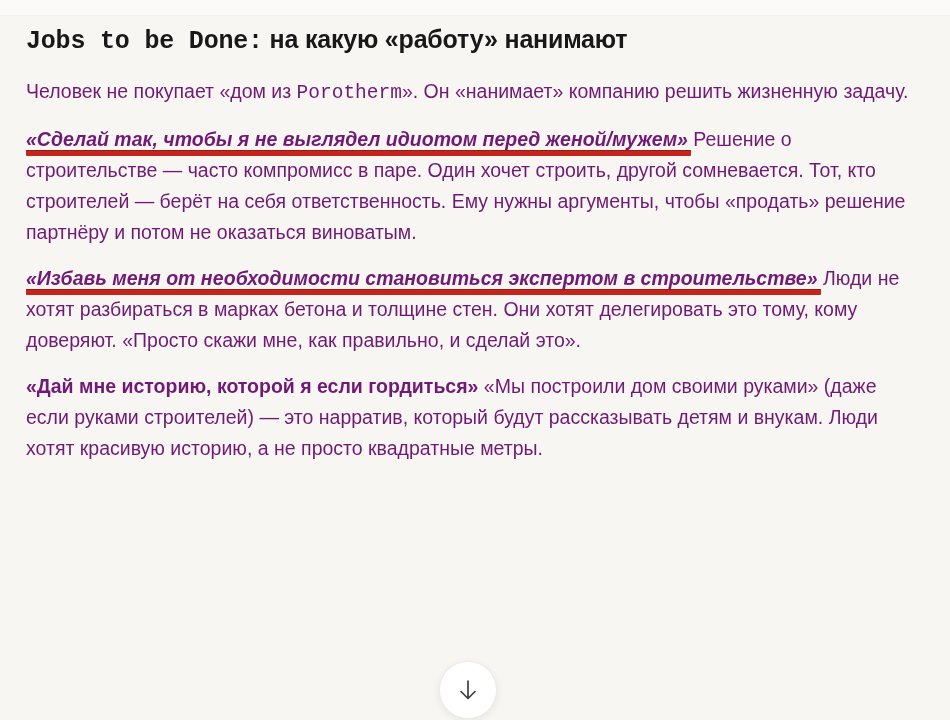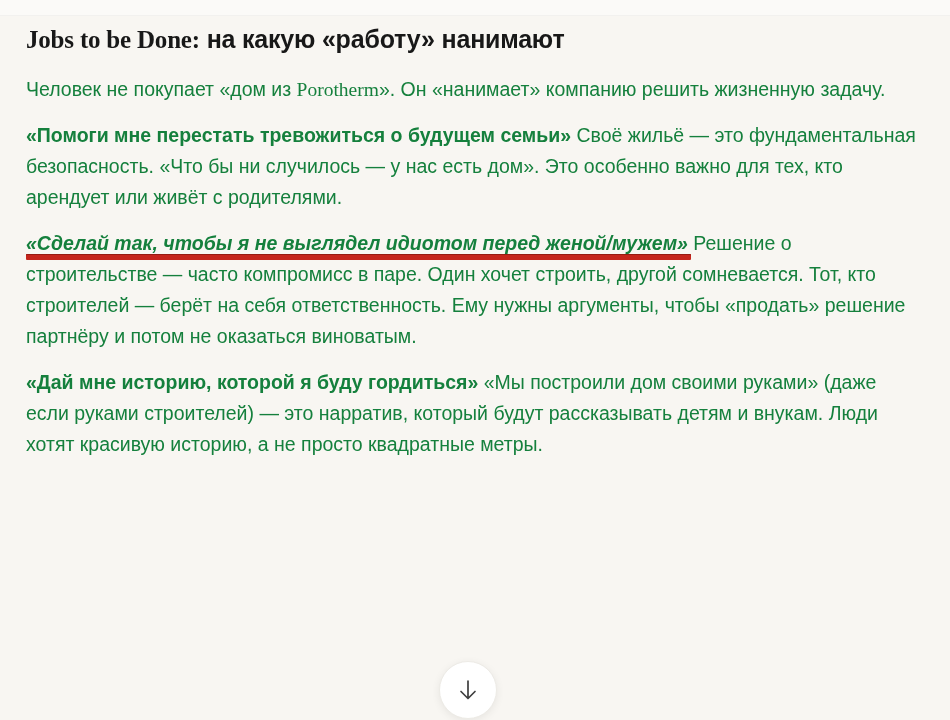--- a/index.html
+++ b/index.html
@@ -32,25 +32,25 @@
     line-height: 30px;
     letter-spacing: -0.2px;
     margin: 0 0 19px 0;
     color: #181818;
   }
   .para {
     font-size: 19.5px;
     line-height: 31px;
     margin: 0 0 15px 0;
     max-width: 894px;
-    color: #15803d;
+    color: #701a75;
   }
   .lead { font-weight: 700; }
   
-  .latin { font-family: Liberation Serif, serif; }
+  .latin { font-family: Liberation Mono, monospace; }
   
   .marked { position: relative; font-style: italic; }
   .marked::after {
     content: "";
     position: absolute;
     left: 0;
     right: -3px;
     bottom: -6px;
     height: 6px;
     background: #c5251c;
@@ -78,26 +78,26 @@
 </head>
 <body>
 
 <div class="top-strip"></div>
 
 <article class="article">
   <h1 class="heading rt"><span class="latin">Jobs to be Done:</span> на какую «работу» нанимают</h1>
 
   <p class="para"><span class="rt">Человек не покупает «дом из <span class="latin">Porotherm</span>». Он «нанимает» компанию решить жизненную задачу.</span></p>
 
-  <p class="para"><strong class="lead rt">«Помоги мне перестать тревожиться о будущем семьи»</strong><span class="rt"> Своё жильё — это фундаментальная безопасность. «Что бы ни случилось — у нас есть дом». Это особенно важно для тех, кто арендует или живёт с родителями.</span></p>
 
 
   <p class="para"><strong class="lead rt marked">«Сделай так, чтобы я не выглядел идиотом перед женой/мужем»</strong><span class="rt"> Решение о строительстве — часто компромисс в паре. Один хочет строить, другой сомневается. Тот, кто строителей — берёт на себя ответственность. Ему нужны аргументы, чтобы «продать» решение партнёру и потом не оказаться виноватым.</span></p>
 
+  <p class="para"><strong class="lead rt marked">«Избавь меня от необходимости становиться экспертом в строительстве»</strong><span class="rt"> Люди не хотят разбираться в марках бетона и толщине стен. Они хотят делегировать это тому, кому доверяют. «Просто скажи мне, как правильно, и сделай это».</span></p>
 
-  <p class="para"><strong class="lead rt">«Дай мне историю, которой я буду гордиться»</strong><span class="rt"> «Мы построили дом своими руками» (даже если руками строителей) — это нарратив, который будут рассказывать детям и внукам. Люди хотят красивую историю, а не просто квадратные метры.</span></p>
+  <p class="para"><strong class="lead rt">«Дай мне историю, которой я если гордиться»</strong><span class="rt"> «Мы построили дом своими руками» (даже если руками строителей) — это нарратив, который будут рассказывать детям и внукам. Люди хотят красивую историю, а не просто квадратные метры.</span></p>
 </article>
 
 <button class="scroll-btn">
   <svg width="22" height="24" viewBox="0 0 22 24" fill="none" xmlns="http://www.w3.org/2000/svg">
     <path d="M11 3 V20 M4 13.5 L11 20.5 L18 13.5" stroke="#3f3f3f" stroke-width="1.7" stroke-linecap="round" stroke-linejoin="round"></path>
   </svg>
 </button>
 
 </body></html>

